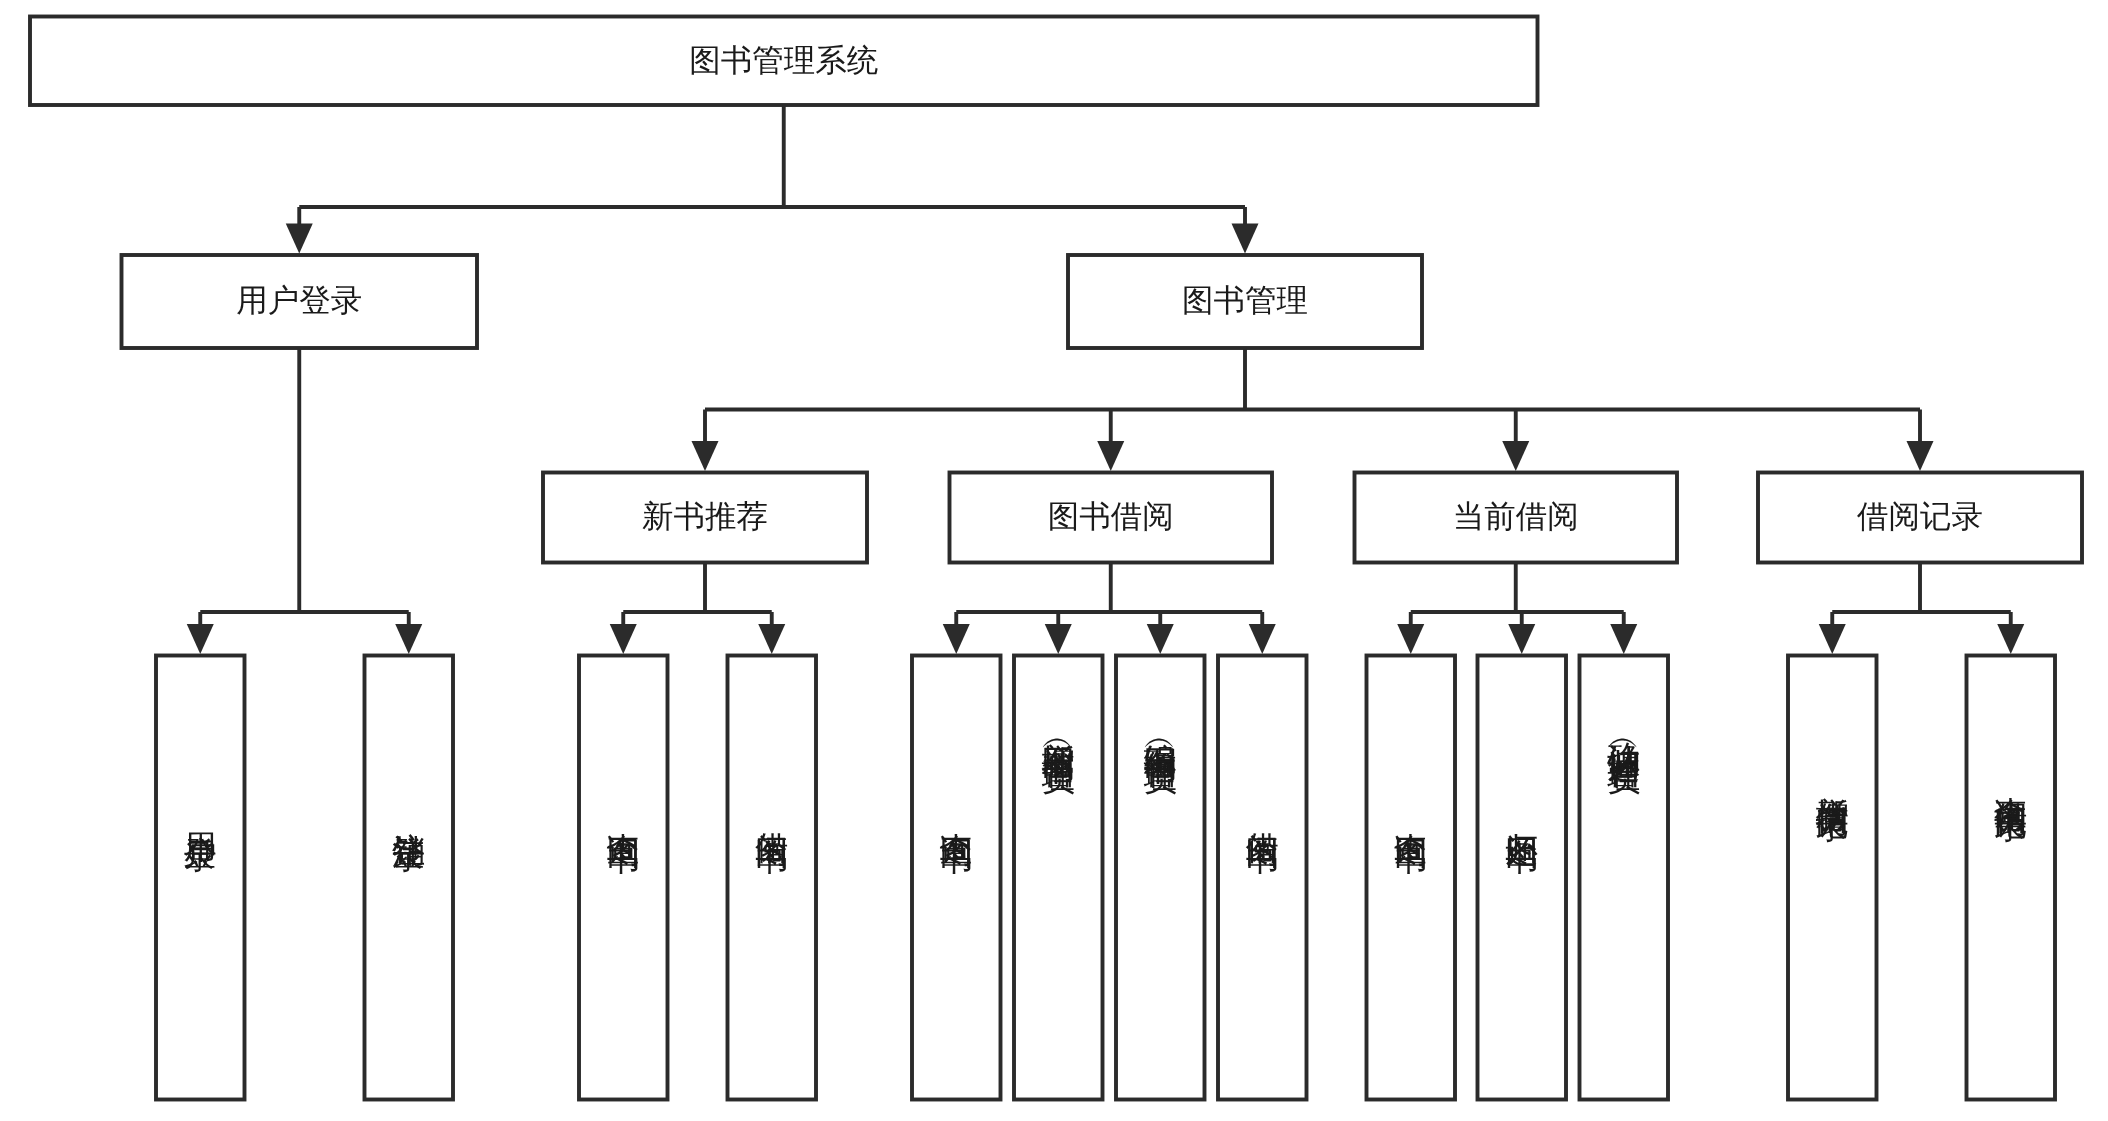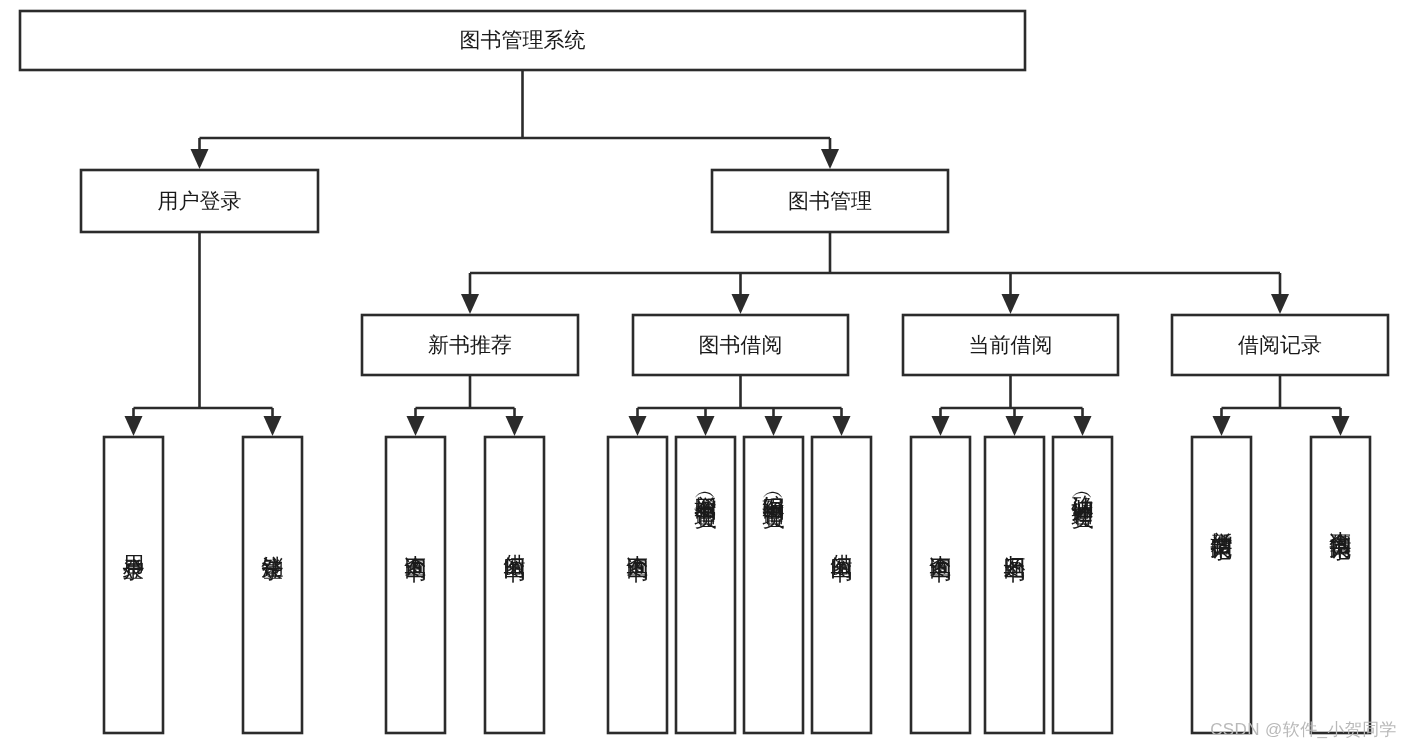--- a/index.html
+++ b/index.html
@@ -207,15 +207,14 @@
         <span class="leaf-label">确认归还（管理员）</span>
       </div>
       <div class="leaf-label-wrap" style="left: 1192px; top: 437px; width: 59px; height: 296px; padding-top: 76px; box-sizing: border-box;">
         <span class="leaf-label">新增借阅记录</span>
       </div>
       <div class="leaf-label-wrap" style="left: 1311px; top: 437px; width: 59px; height: 296px; padding-top: 76px; box-sizing: border-box;">
         <span class="leaf-label">查询借阅记录</span>
       </div>
     </div>
 
-  <div class="watermark">CSDN @软件_小贺同学</div>
 
 </div>
 
 </body></html>

